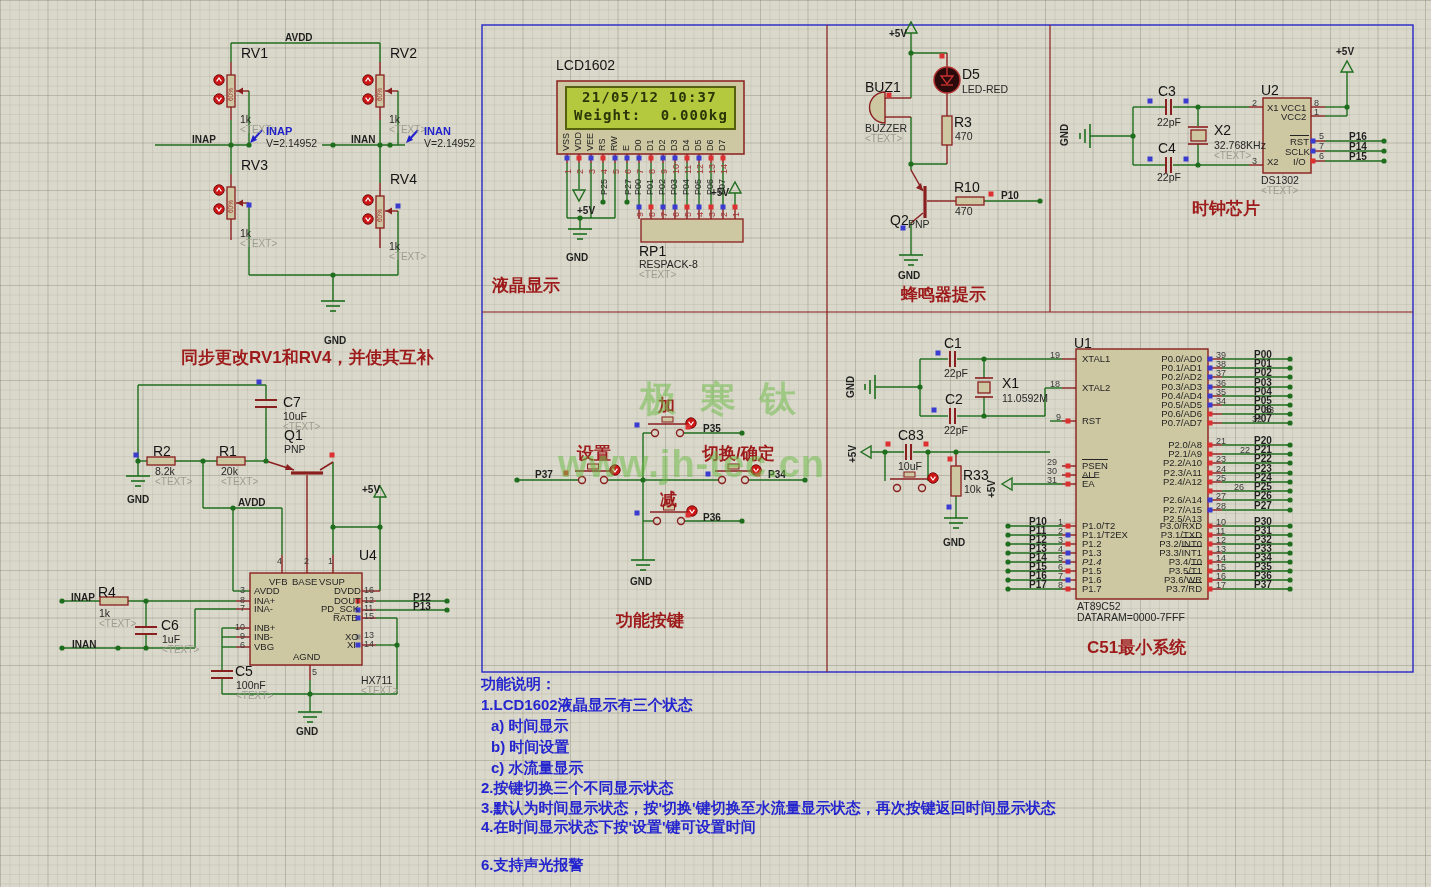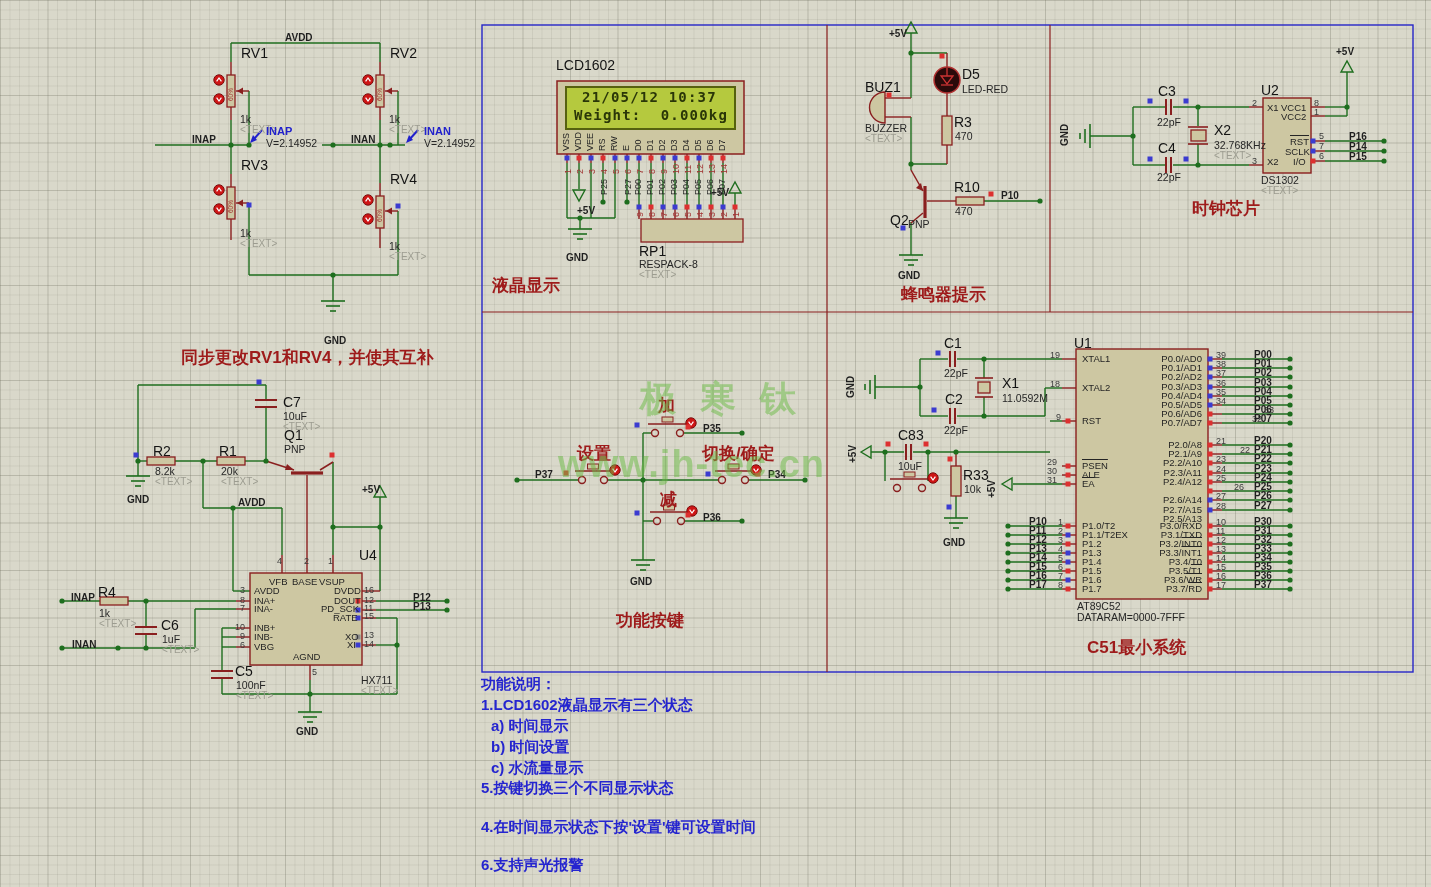--- a/index.html
+++ b/index.html
@@ -857,21 +857,21 @@
     <div class="L pin" style="left: 1082px; top: 354px;">XTAL1</div>
     <div class="L pin" style="left: 1082px; top: 383px;">XTAL2</div>
     <div class="L pin" style="left: 1082px; top: 416px;">RST</div>
     <div class="L pin" style="left: 1082px; top: 461px;"><span class="ovl">PSEN</span></div>
     <div class="L pin" style="left: 1082px; top: 470px;">ALE</div>
     <div class="L pin" style="left: 1082px; top: 479px;"><span class="ovl">EA</span></div>
     <div class="L pin" style="left: 1082px; top: 521px;">P1.0/T2</div>
     <div class="L pin" style="left: 1082px; top: 530px;">P1.1/T2EX</div>
     <div class="L pin" style="left: 1082px; top: 539px;">P1.2</div>
     <div class="L pin" style="left: 1082px; top: 548px;">P1.3</div>
-    <div class="L pin" style="left: 1082px; top: 557px;">P1.4</div>
+    <div class="L pin" style="left: 1082px; top: 557px; font-style: italic;">P1.4</div>
     <div class="L pin" style="left: 1082px; top: 566px;">P1.5</div>
     <div class="L pin" style="left: 1082px; top: 575px;">P1.6</div>
     <div class="L pin" style="left: 1082px; top: 584px;">P1.7</div>
     <div class="L pinr" style="left: 1084px; top: 354px;">P0.0/AD0</div>
     <div class="L pinr" style="left: 1084px; top: 363px;">P0.1/AD1</div>
     <div class="L pinr" style="left: 1084px; top: 372px;">P0.2/AD2</div>
     <div class="L pinr" style="left: 1084px; top: 382px;">P0.3/AD3</div>
     <div class="L pinr" style="left: 1084px; top: 391px;">P0.4/AD4</div>
     <div class="L pinr" style="left: 1084px; top: 400px;">P0.5/AD5</div>
     <div class="L pinr" style="left: 1084px; top: 409px;">P0.6/AD6</div>
@@ -973,19 +973,20 @@
     <div class="L n" style="left: 535px; top: 470px;">P37</div>
     <div class="L n" style="left: 768px; top: 470px;">P34</div>
     <div class="L n" style="left: 703px; top: 513px;">P36</div>
     <div class="L n" style="left: 630px; top: 577px;">GND</div>
     <div class="L cn" style="left: 616px; top: 612px;">功能按键</div>
     <div class="L  fb" style="left: 481px; top: 676px;">功能说明：</div>
     <div class="L  fb" style="left: 481px; top: 697px;">1.LCD1602液晶显示有三个状态</div>
     <div class="L  fb" style="left: 491px; top: 718px;">a) 时间显示</div>
     <div class="L  fb" style="left: 491px; top: 739px;">b) 时间设置</div>
     <div class="L  fb" style="left: 491px; top: 760px;">c) 水流量显示</div>
-    <div class="L  fb" style="left: 481px; top: 780px;">5.按键切换三个不同显示状态</div>
+    <div class="L  fb" style="left: 481px; top: 780px;">2.按键切换三个不同显示状态</div>
+    <div class="L  fb" style="left: 481px; top: 800px;">3.默认为时间显示状态，按'切换'键切换至水流量显示状态，再次按键返回时间显示状态</div>
     <div class="L  fb" style="left: 481px; top: 819px;">4.在时间显示状态下按'设置'键可设置时间</div>
     <div class="L  fb" style="left: 481px; top: 857px;">6.支持声光报警</div>
   </div>
 
 <div class="wm" id="wm1">极寒钛</div>
 <div class="wm" id="wm2">www.jh-tec.cn</div>
 
 </body></html>

